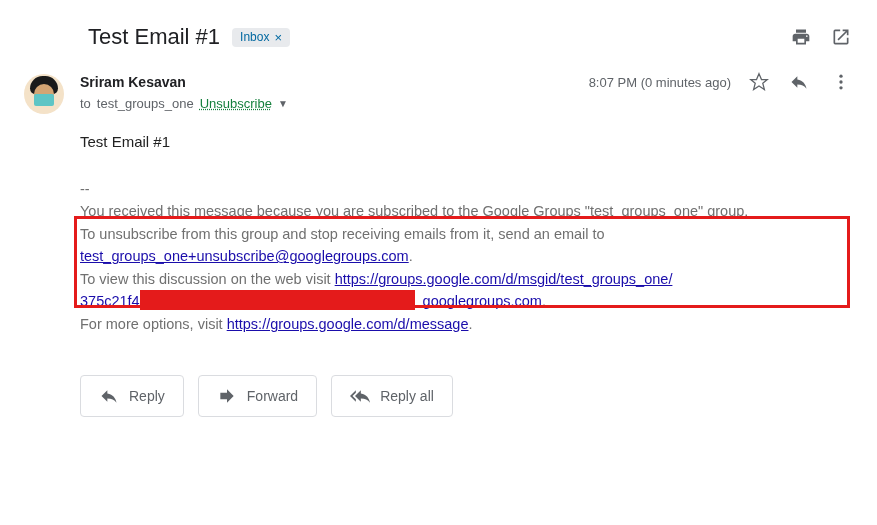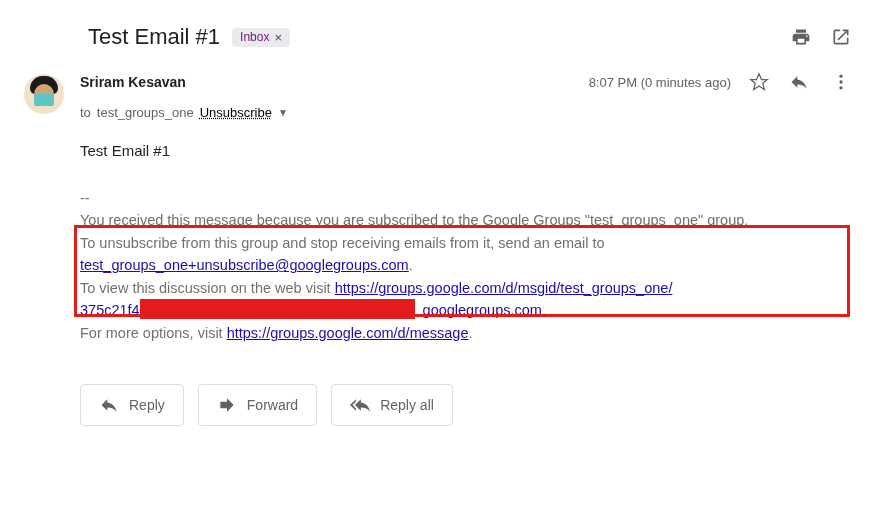--- a/index.html
+++ b/index.html
@@ -27,21 +27,21 @@
     .subject {
       font-size: 22px;
       font-weight: 400;
       color: #202124;
     }
     .inbox-chip {
       display: inline-flex;
       align-items: center;
       gap: 5px;
       background: #e8eaed;
-      color: #701a75;
+      color: #0369a1;
       font-size: 12px;
       padding: 2px 8px;
       border-radius: 4px;
       cursor: pointer;
     }
     .inbox-chip .x { font-size: 13px; }
     .header-actions {
       display: flex;
       gap: 16px;
     }
@@ -94,27 +94,27 @@
     .meta-right {
       display: flex;
       align-items: center;
       gap: 18px;
       color: #5f6368;
       font-size: 13px;
     }
     .recip-row {
       color: #5f6368;
       font-size: 13px;
-      margin-top: 11px;
+      margin-top: 2px;
       display: flex;
       align-items: center;
       gap: 6px;
     }
     .unsub-link {
-      color: #000000;
+      color: #15803d;
       text-decoration: underline dotted;
       cursor: pointer;
     }
     .tri-down { font-size: 10px; color:#5f6368; cursor:pointer; }
     .body-text {
       margin-top: 22px;
       font-size: 15px;
       color: #222;
     }
     .footer-text {

